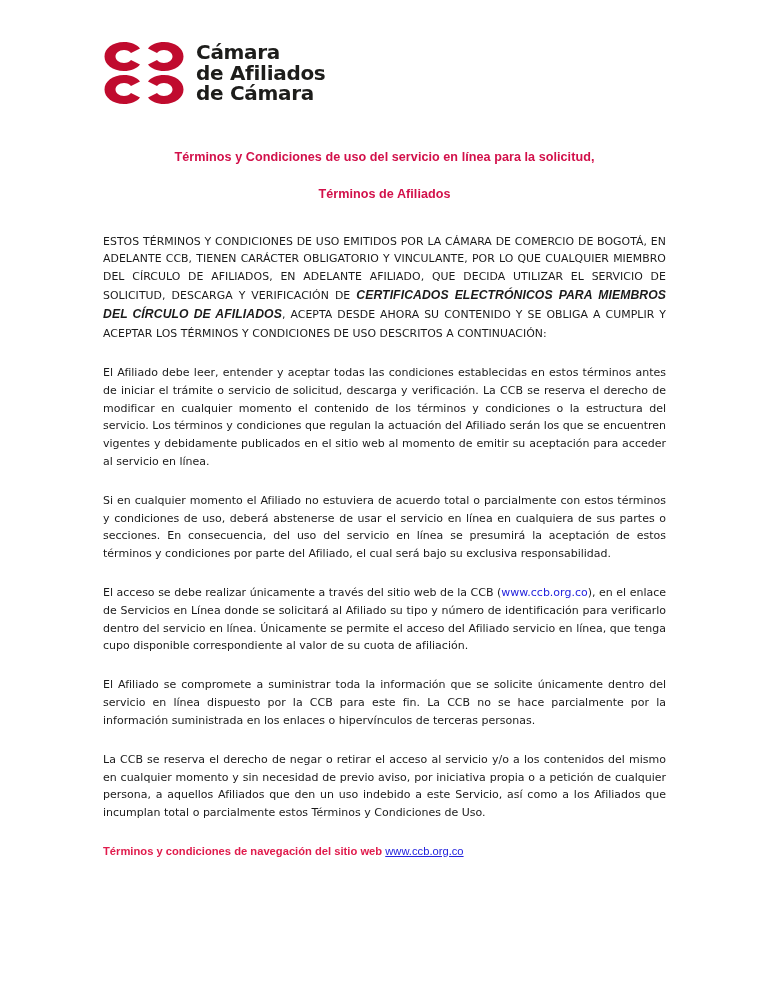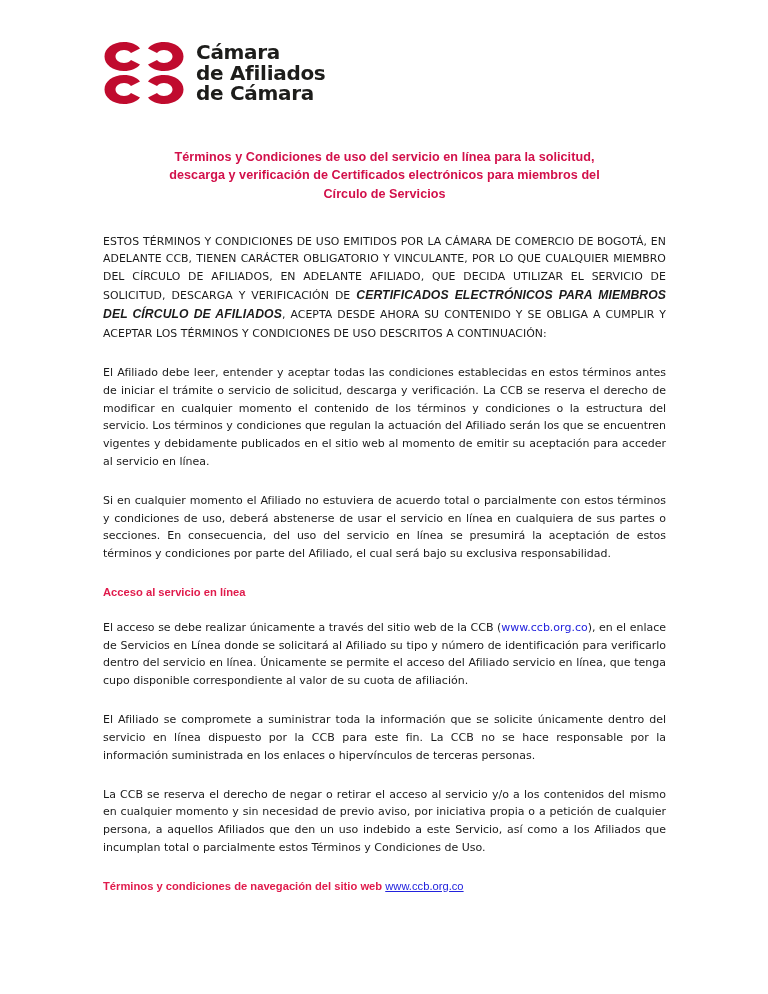--- a/index.html
+++ b/index.html
@@ -135,34 +135,33 @@
       <span>Cámara</span>
       <span>de Afiliados</span>
       <span>de Cámara</span>
     </div>
   </div>
 
   <div class="doc">
 
     <h1 class="doc-title">
       <span>Términos y Condiciones de uso del servicio en línea para la solicitud,</span><br>
-      <span>descarga y verificación de Certificados electrónicos para miembros del</span><br>
-      <span>Círculo de Servicios</span>
+      <br>
+      <span>Términos de Afiliados</span>
     </h1>
 
     <p class="para caps"><span>ESTOS TÉRMINOS Y CONDICIONES DE USO EMITIDOS POR LA CÁMARA DE COMERCIO DE BOGOTÁ, EN ADELANTE CCB, TIENEN CARÁCTER OBLIGATORIO Y VINCULANTE, POR LO QUE CUALQUIER MIEMBRO DEL CÍRCULO DE AFILIADOS, EN ADELANTE AFILIADO, QUE DECIDA UTILIZAR EL SERVICIO DE SOLICITUD, DESCARGA Y VERIFICACIÓN DE </span><span class="em-bi">CERTIFICADOS ELECTRÓNICOS PARA MIEMBROS DEL CÍRCULO DE AFILIADOS</span><span>, ACEPTA DESDE AHORA SU CONTENIDO Y SE OBLIGA A CUMPLIR Y ACEPTAR LOS TÉRMINOS Y CONDICIONES DE USO DESCRITOS A CONTINUACIÓN:</span></p>
 
     <p class="para">El Afiliado debe leer, entender y aceptar todas las condiciones establecidas en estos términos antes de iniciar el trámite o servicio de solicitud, descarga y verificación. La CCB se reserva el derecho de modificar en cualquier momento el contenido de los términos y condiciones o la estructura del servicio. Los términos y condiciones que regulan la actuación del Afiliado serán los que se encuentren vigentes y debidamente publicados en el sitio web al momento de emitir su aceptación para acceder al servicio en línea.</p>
 
     <p class="para">Si en cualquier momento el Afiliado no estuviera de acuerdo total o parcialmente con estos términos y condiciones de uso, deberá abstenerse de usar el servicio en línea en cualquiera de sus partes o secciones. En consecuencia, del uso del servicio en línea se presumirá la aceptación de estos términos y condiciones por parte del Afiliado, el cual será  bajo su exclusiva responsabilidad.</p>
 
-    <p class="heading-red">Acceso al servicio en línea</p>
 
     <p class="para"><span>El acceso se debe realizar únicamente a través del sitio web de la CCB (</span><a class="link" href="#">www.ccb.org.co</a><span>), en el enlace de Servicios en Línea donde se solicitará al Afiliado su tipo y número de identificación para verificarlo dentro del servicio en línea. Únicamente se permite el acceso del Afiliado servicio en línea, que tenga  cupo disponible correspondiente al valor de su cuota de afiliación.</span></p>
 
-    <p class="para">El Afiliado se compromete a suministrar toda la información que se solicite únicamente dentro del servicio en línea dispuesto por la CCB para este fin. La CCB no se hace responsable por la información suministrada en los enlaces o hipervínculos de terceras personas.</p>
+    <p class="para">El Afiliado se compromete a suministrar toda la información que se solicite únicamente dentro del servicio en línea dispuesto por la CCB para este fin. La CCB no se hace parcialmente por la información suministrada en los enlaces o hipervínculos de terceras personas.</p>
 
     <p class="para">La CCB se reserva el derecho de negar o retirar el acceso al servicio y/o a los contenidos del mismo en cualquier momento y sin necesidad de previo aviso, por iniciativa propia o a petición de cualquier persona, a aquellos Afiliados que den un uso indebido a este Servicio, así como a los Afiliados que incumplan total o parcialmente estos Términos y Condiciones de Uso.</p>
 
     <p class="heading-red last"><span>Términos y condiciones de navegación del sitio web </span><a class="link-underline" href="#">www.ccb.org.co</a></p>
 
   </div>
 </div>
 
 </body></html>

